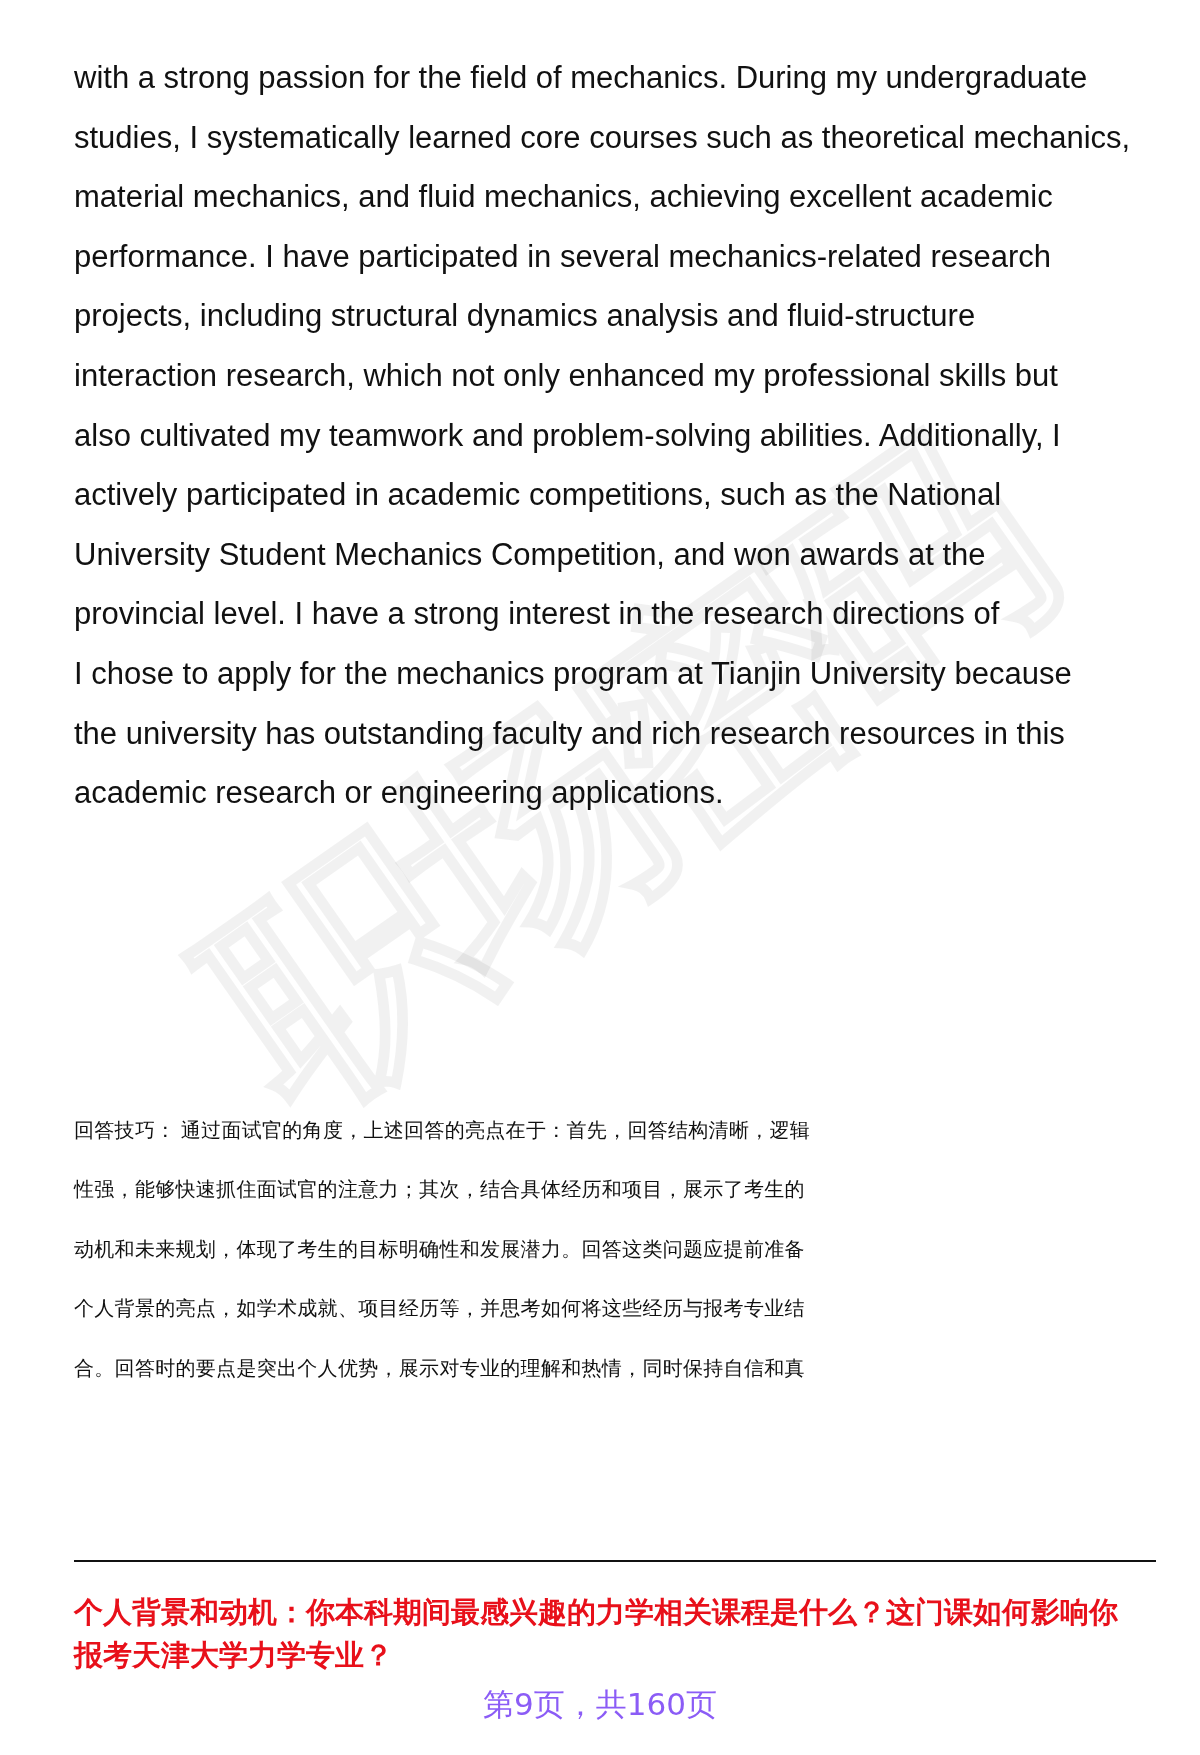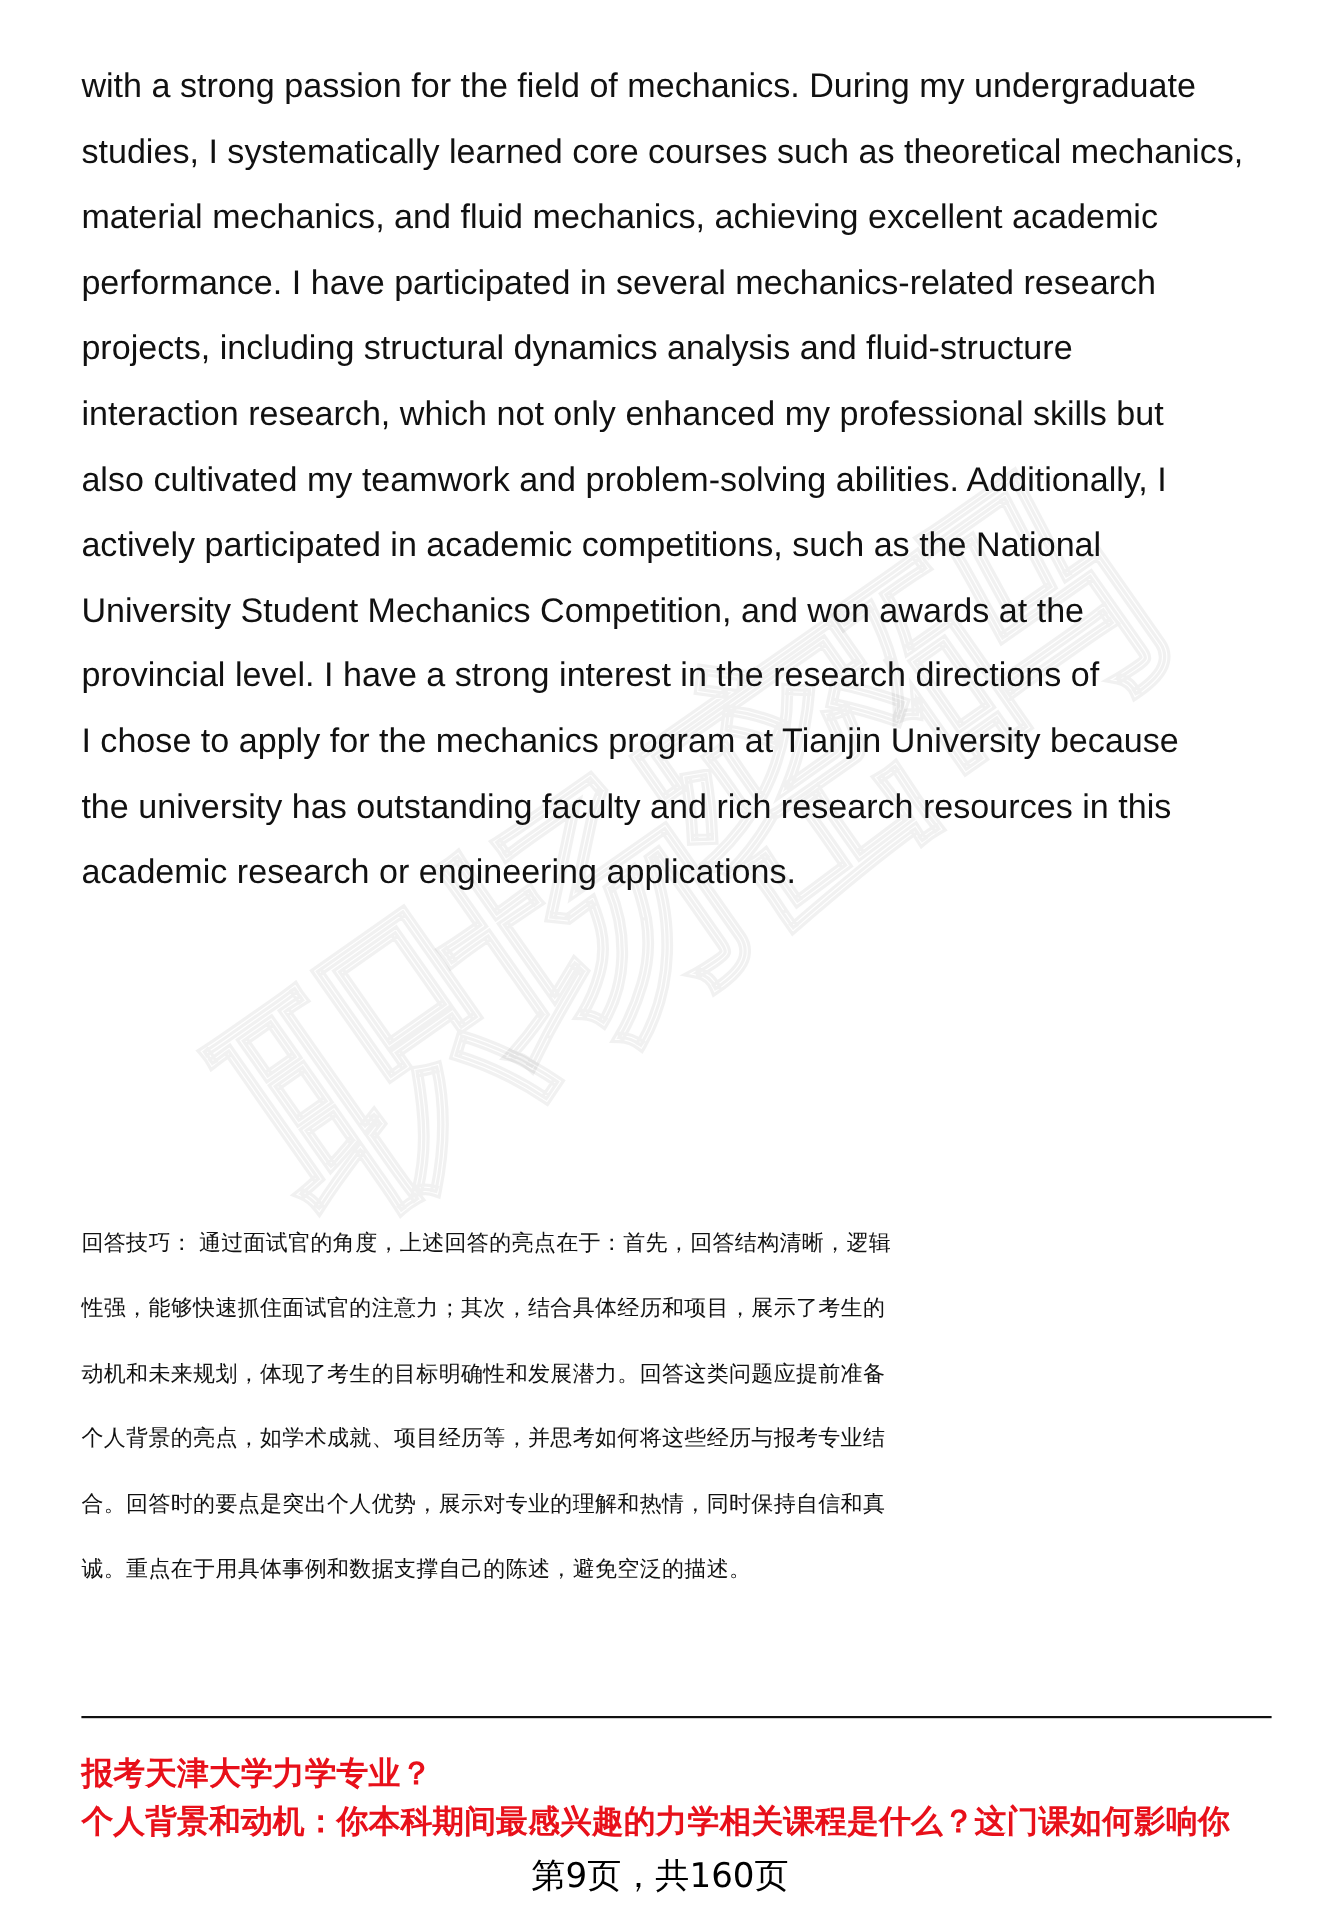--- a/index.html
+++ b/index.html
@@ -18,21 +18,21 @@
               font-size:31px; white-space:nowrap; letter-spacing:0px; }
   .zh { top:1110px; }
   .zh .line { height:59.4px; line-height:40px; font-size:20px; white-space:nowrap;
               letter-spacing:0.3px;font-family:Liberation Serif, serif; }
   .divider { position:absolute; left:74px; top:1560px; width:1082px; height:0;
              border-top:2px solid #111; z-index:1; }
   .question { position:absolute; left:74px; top:1592px; width:1100px; z-index:1;
               color:#e8101a; font-weight:bold; font-size:29px; }
   .question .line { height:43px; line-height:40px; white-space:nowrap; }
   .page-num { position:absolute; left:0; width:1200px; top:1684px; text-align:center;
-              font-size:31px; color:#000000; z-index:1; }
+              font-size:31px; color:#8b5cf6; z-index:1; }
 </style>
 </head>
 <body>
 
 <div class="page">
 
   <div class="watermark">
     <span>职场密码</span>
   </div>
 
@@ -51,24 +51,23 @@
     <div class="line">the university has outstanding faculty and rich research resources in this</div>
     <div class="line">academic research or engineering applications.</div>
   </div>
 
   <div class="lines zh">
     <div class="line">回答技巧： 通过面试官的角度，上述回答的亮点在于：首先，回答结构清晰，逻辑</div>
     <div class="line">性强，能够快速抓住面试官的注意力；其次，结合具体经历和项目，展示了考生的</div>
     <div class="line">动机和未来规划，体现了考生的目标明确性和发展潜力。回答这类问题应提前准备</div>
     <div class="line">个人背景的亮点，如学术成就、项目经历等，并思考如何将这些经历与报考专业结</div>
     <div class="line">合。回答时的要点是突出个人优势，展示对专业的理解和热情，同时保持自信和真</div>
-    <div class="line">诚。重点在于用具体事例和数据支撑自己的陈述，避免空泛的描述。</div>
   </div>
 
   <div class="divider"></div>
 
   <div class="question">
+    <div class="line">个人背景和动机：你本科期间最感兴趣的力学相关课程是什么？这门课如何影响你</div>
     <div class="line">报考天津大学力学专业？</div>
-    <div class="line">个人背景和动机：你本科期间最感兴趣的力学相关课程是什么？这门课如何影响你</div>
   </div>
 
   <div class="page-num">第9页，共160页</div>
 </div>
 
 </body></html>

